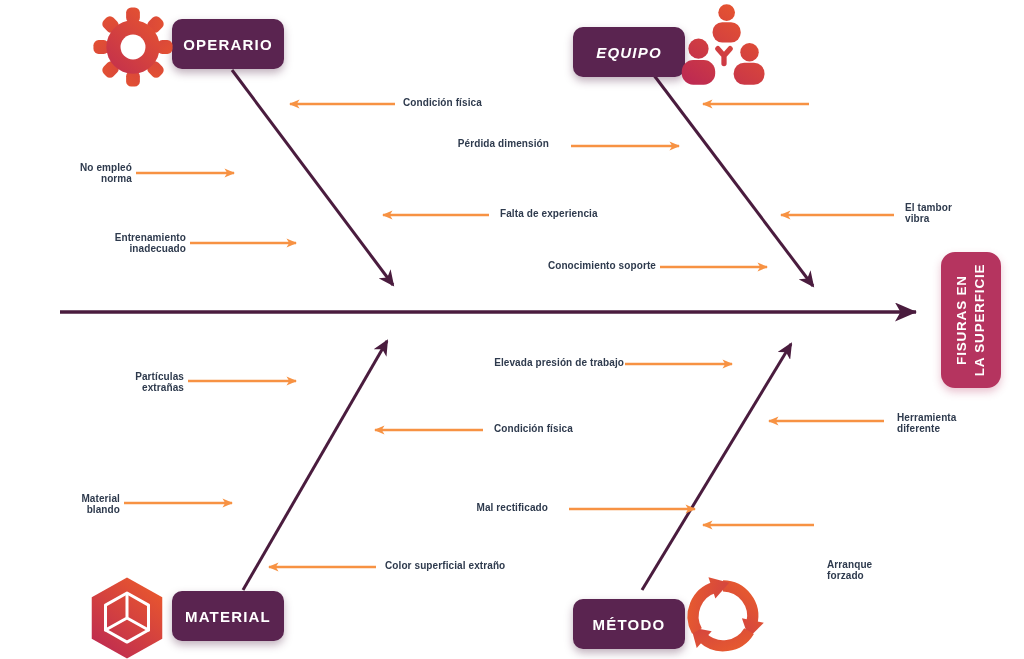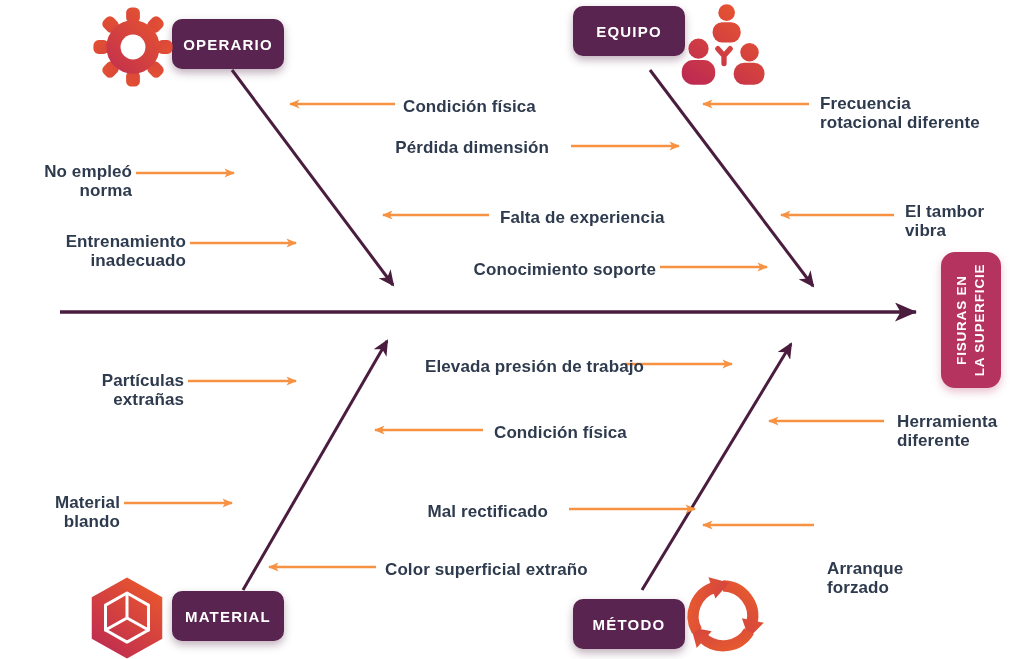--- a/index.html
+++ b/index.html
@@ -2,21 +2,21 @@
 <html><head>
 <meta charset="utf-8">
 <style>
   html,body{margin:0;padding:0;background:#ffffff;}
   .stage{
     position:relative;width:1024px;height:659px;background:#ffffff;overflow:hidden;
     font-family:"Liberation Sans","DejaVu Sans",sans-serif;
   }
   .lines{position:absolute;left:0;top:0;width:1024px;height:659px;z-index:1;}
   .cause{
-    position:absolute;z-index:3;font-size:17px;font-weight:700;color:#2E3A4D;
+    position:absolute;z-index:3;font-size:10px;font-weight:700;color:#2E3A4D;
     line-height:1.14;white-space:pre-line;letter-spacing:.1px;
   }
   .r{text-align:right;}
   .l{text-align:left;}
   .cat-box{
     position:absolute;z-index:2;width:112px;height:50px;border-radius:10px;
     background:#5A2450;display:flex;align-items:center;justify-content:center;
     box-shadow:0 4px 8px rgba(74,28,62,.35);
   }
   .cat-label{
@@ -76,21 +76,21 @@
       <path d="M625,364 L732,364" marker-end="url(#ah-o)"></path>
       <path d="M569,509 L695,509" marker-end="url(#ah-o)"></path>
       <path d="M884,421 L769,421" marker-end="url(#ah-o)"></path>
       <path d="M814,525 L703,525" marker-end="url(#ah-o)"></path>
     </g>
   </svg>
 
   <div class="cat-box" style="left:172px;top:19px;">
     <span class="cat-label">OPERARIO</span>
   </div>
-  <div class="cat-box" style="left:573px;top:6px;">
+  <div class="cat-box" style="left:573px;top:27px;font-style:italic;">
     <span class="cat-label">EQUIPO</span>
   </div>
   <div class="cat-box" style="left:172px;top:591px;">
     <span class="cat-label">MATERIAL</span>
   </div>
   <div class="cat-box" style="left:573px;top:591px;margin-top:8px;">
     <span class="cat-label">MÉTODO</span>
   </div>
 
   <div class="effect-box">
@@ -183,33 +183,31 @@
   </span>
 
   <div class="cause l" style="left:403px;top:97px;">Condición física</div>
   <div class="cause r" style="right:892px;top:162px;">No empleó
 norma</div>
   <div class="cause l" style="left:500px;top:208px;">Falta de experiencia</div>
   <div class="cause r" style="right:838px;top:232px;">Entrenamiento
 inadecuado</div>
 
   <div class="cause r" style="right:475px;top:138px;">Pérdida dimensión</div>
-  <div class="cause l" style="left:820px;top:94px;">Frecuencia
-rotacional diferente</div>
   <div class="cause l" style="left:905px;top:202px;">El tambor
 vibra</div>
   <div class="cause r" style="right:368px;top:260px;">Conocimiento soporte</div>
 
   <div class="cause r" style="right:840px;top:371px;">Partículas
 extrañas</div>
   <div class="cause r" style="right:904px;top:493px;">Material
 blando</div>
   <div class="cause l" style="left:494px;top:423px;">Condición física</div>
   <div class="cause l" style="left:385px;top:560px;">Color superficial extraño</div>
 
-  <div class="cause r" style="right:380px;top:357px;margin-left:48px;">Elevada presión de trabajo</div>
+  <div class="cause r" style="right:400px;top:357px;margin-left:48px;">Elevada presión de trabajo</div>
   <div class="cause r" style="right:476px;top:502px;">Mal rectificado</div>
   <div class="cause l" style="left:897px;top:412px;">Herramienta
 diferente</div>
   <div class="cause l" style="left:827px;top:512px;margin-top:47px;">Arranque
 forzado</div>
 
 </div>
 
 </body></html>

